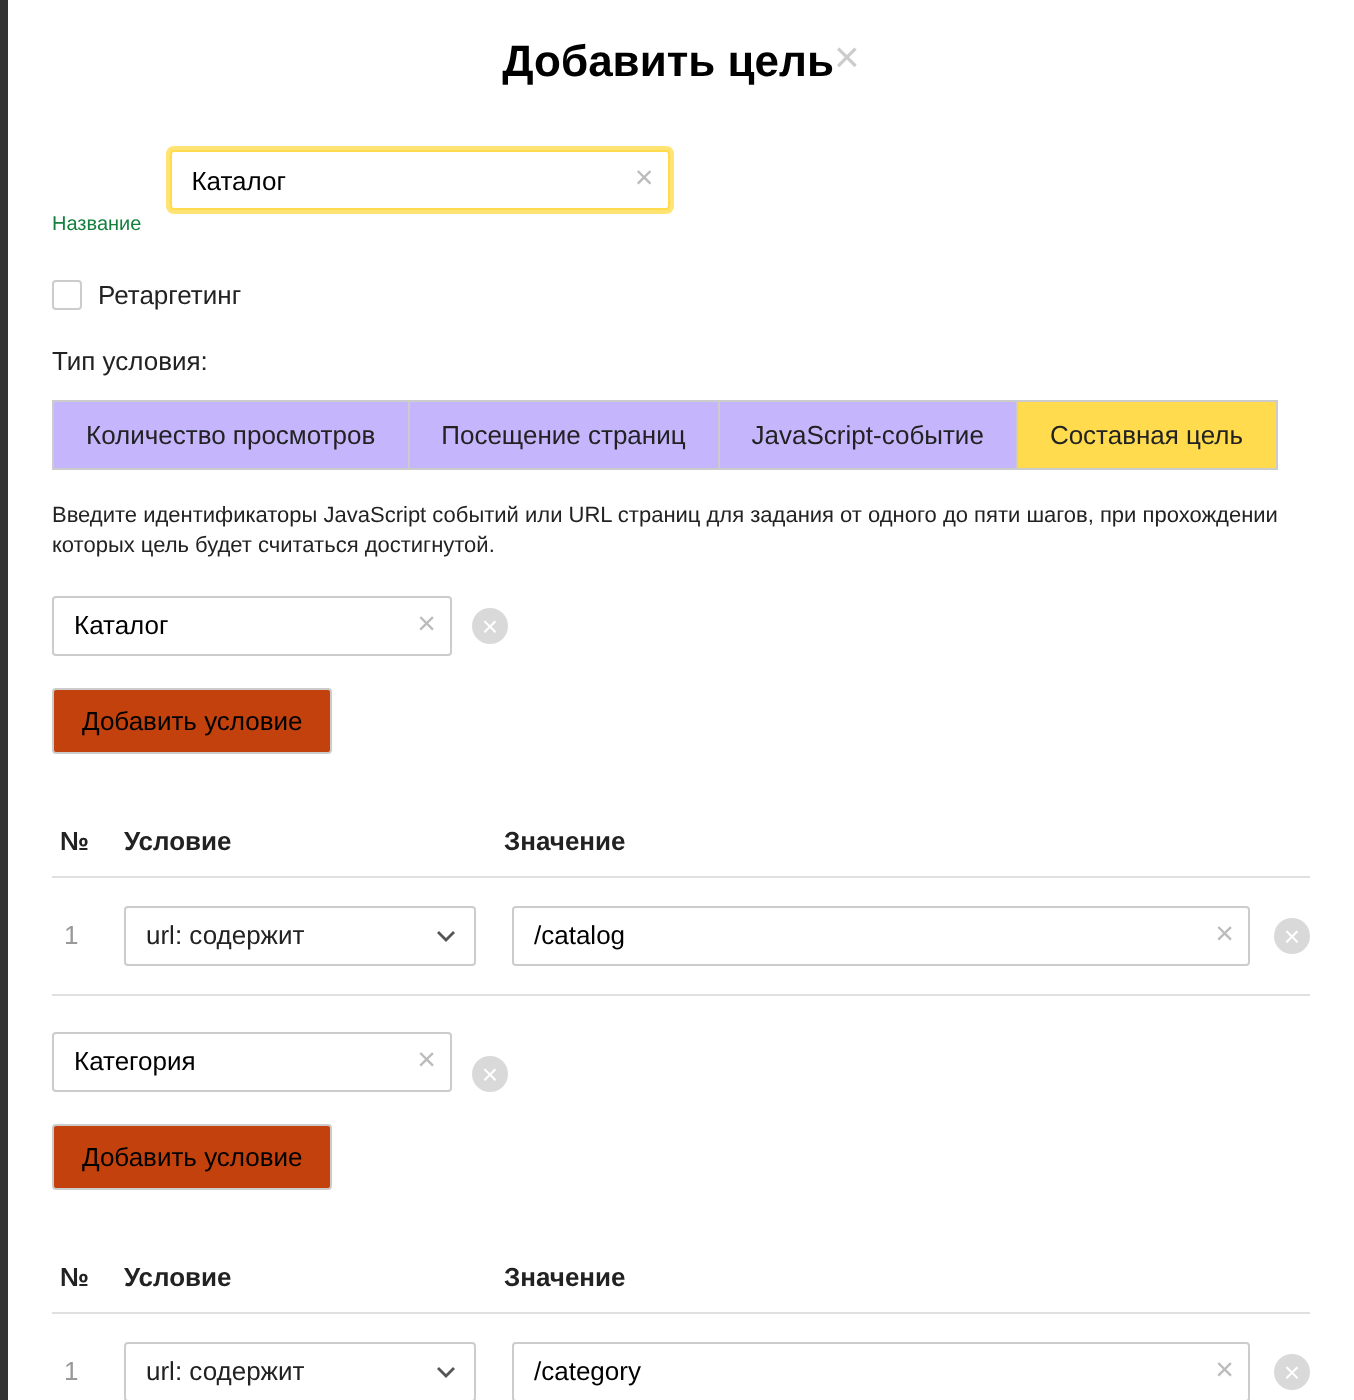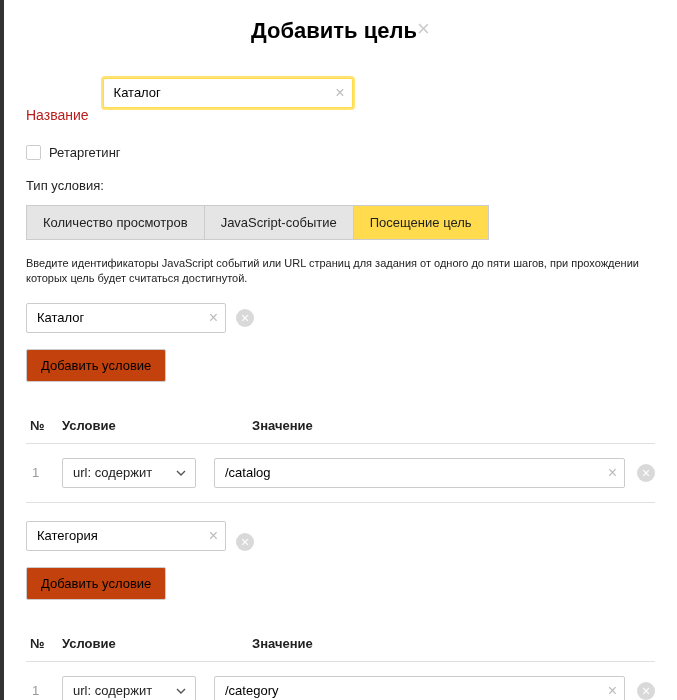--- a/index.html
+++ b/index.html
@@ -9,21 +9,21 @@
       background: #fff;
       color: #222;
       width: 677px;
     }
     .outer-border { border-left: 4px solid #333; min-height: 700px; }
     .wrap { padding: 18px 22px 0 22px; }
     .hdr-row { display: flex; justify-content: center; align-items: flex-start; }
     .hdr-title { font-size: 22px; font-weight: 700; color: #000; margin-bottom: 18px; }
     .close-x { font-size: 22px; color: #ccc; cursor: pointer; line-height: 1; }
     .name-row { display: flex; align-items: center; gap: 14px; margin-bottom: 22px; }
-    .name-lbl { font-size: 14px; color: #b91c1c; margin-top: 45px; }
+    .name-lbl { font-size: 10px; color: #15803d; margin-top: 45px; }
     .fld-wrap { position: relative; display: inline-block; }
     .name-input {
       width: 250px; height: 30px; padding: 0 28px 0 10px;
       border: 1px solid #ffdb4d;
       box-shadow: 0 0 0 2px rgba(255,204,0,0.55);
       border-radius: 2px; font-size: 13px; outline: none;
     }
     .clr-x {
       position: absolute; right: 8px; top: 50%; transform: translateY(-50%);
       color: #bbb; font-size: 16px; cursor: pointer;
@@ -31,21 +31,21 @@
     .retarget-row { display: flex; align-items: center; gap: 8px; margin-bottom: 18px; }
     .chk {
       width: 15px; height: 15px; border: 1px solid #ccc; border-radius: 2px;
       display: inline-block; background: #fff;
     }
     .retarget-lbl { font-size: 13px; }
     .type-lbl { font-size: 13px; margin-bottom: 12px; }
     .tabs { display: flex; border: 1px solid #ccc; width: fit-content; margin-bottom: 16px; }
     .tab {
       padding: 9px 16px; font-size: 13px; border-right: 1px solid #ccc;
-      cursor: pointer; background: #e5e5e5;
+      cursor: pointer; background: #c4b5fd;
     }
     .tab:last-child { border-right: none; }
     .tab.active { background: #ffdb4d; }
     .desc { font-size: 11px; line-height: 1.4; margin-bottom: 16px; }
     .step-row { display: flex; align-items: center; gap: 10px; }
     .step-inp {
       width: 200px; height: 30px; padding: 0 28px 0 10px;
       border: 1px solid #ccc; border-radius: 2px; font-size: 13px;
     }
     .rm-circle {
@@ -63,21 +63,21 @@
       border-bottom: 1px solid #e0e0e0;
     }
     .col-num { width: 36px; padding-left: 4px; }
     .col-cond { width: 190px; }
     .col-val { flex: 1; }
     .cond-row {
       display: flex; align-items: center; padding: 14px 0;
       border-bottom: 1px solid #e0e0e0; gap: 0;
     }
     .num-cell { width: 36px; color: #999; padding-left: 6px; font-size: 13px; }
-    .sel-wrap { width: 134px; margin-right: 18px; position: relative; }
+    .sel-wrap { width: 176px; margin-right: 18px; position: relative; }
     .sel {
       width: 100%; height: 30px; padding: 0 28px 0 10px;
       border: 1px solid #ccc; border-radius: 2px; font-size: 13px;
       background: #fff; display: flex; align-items: center; cursor: pointer;
     }
     .sel-chev { position: absolute; right: 10px; top: 50%; transform: translateY(-50%); }
     .sel-chev svg { display: block; }
     .val-wrap { flex: 1; position: relative; margin-right: 12px; }
     .val-inp {
       width: 100%; height: 30px; padding: 0 28px 0 10px;
@@ -106,22 +106,23 @@
 
   <div class="retarget-row">
     <span class="chk"></span>
     <span class="retarget-lbl">Ретаргетинг</span>
   </div>
 
   <div class="type-lbl">Тип условия:</div>
 
   <div class="tabs">
     <div class="tab">Количество просмотров</div>
+    <div class="tab">Посещение страниц</div>
     <div class="tab">JavaScript-событие</div>
-    <div class="tab active">Посещение цель</div>
+    <div class="tab active">Составная цель</div>
   </div>
 
   <div class="desc">Введите идентификаторы JavaScript событий или URL страниц для задания от одного до пяти шагов, при прохождении которых цель будет считаться достигнутой.</div>
 
   
   <div class="step-row">
     <span class="fld-wrap">
       <input class="step-inp" type="text" value="Каталог" style="">
       <span class="clr-x">×</span>
     </span>

